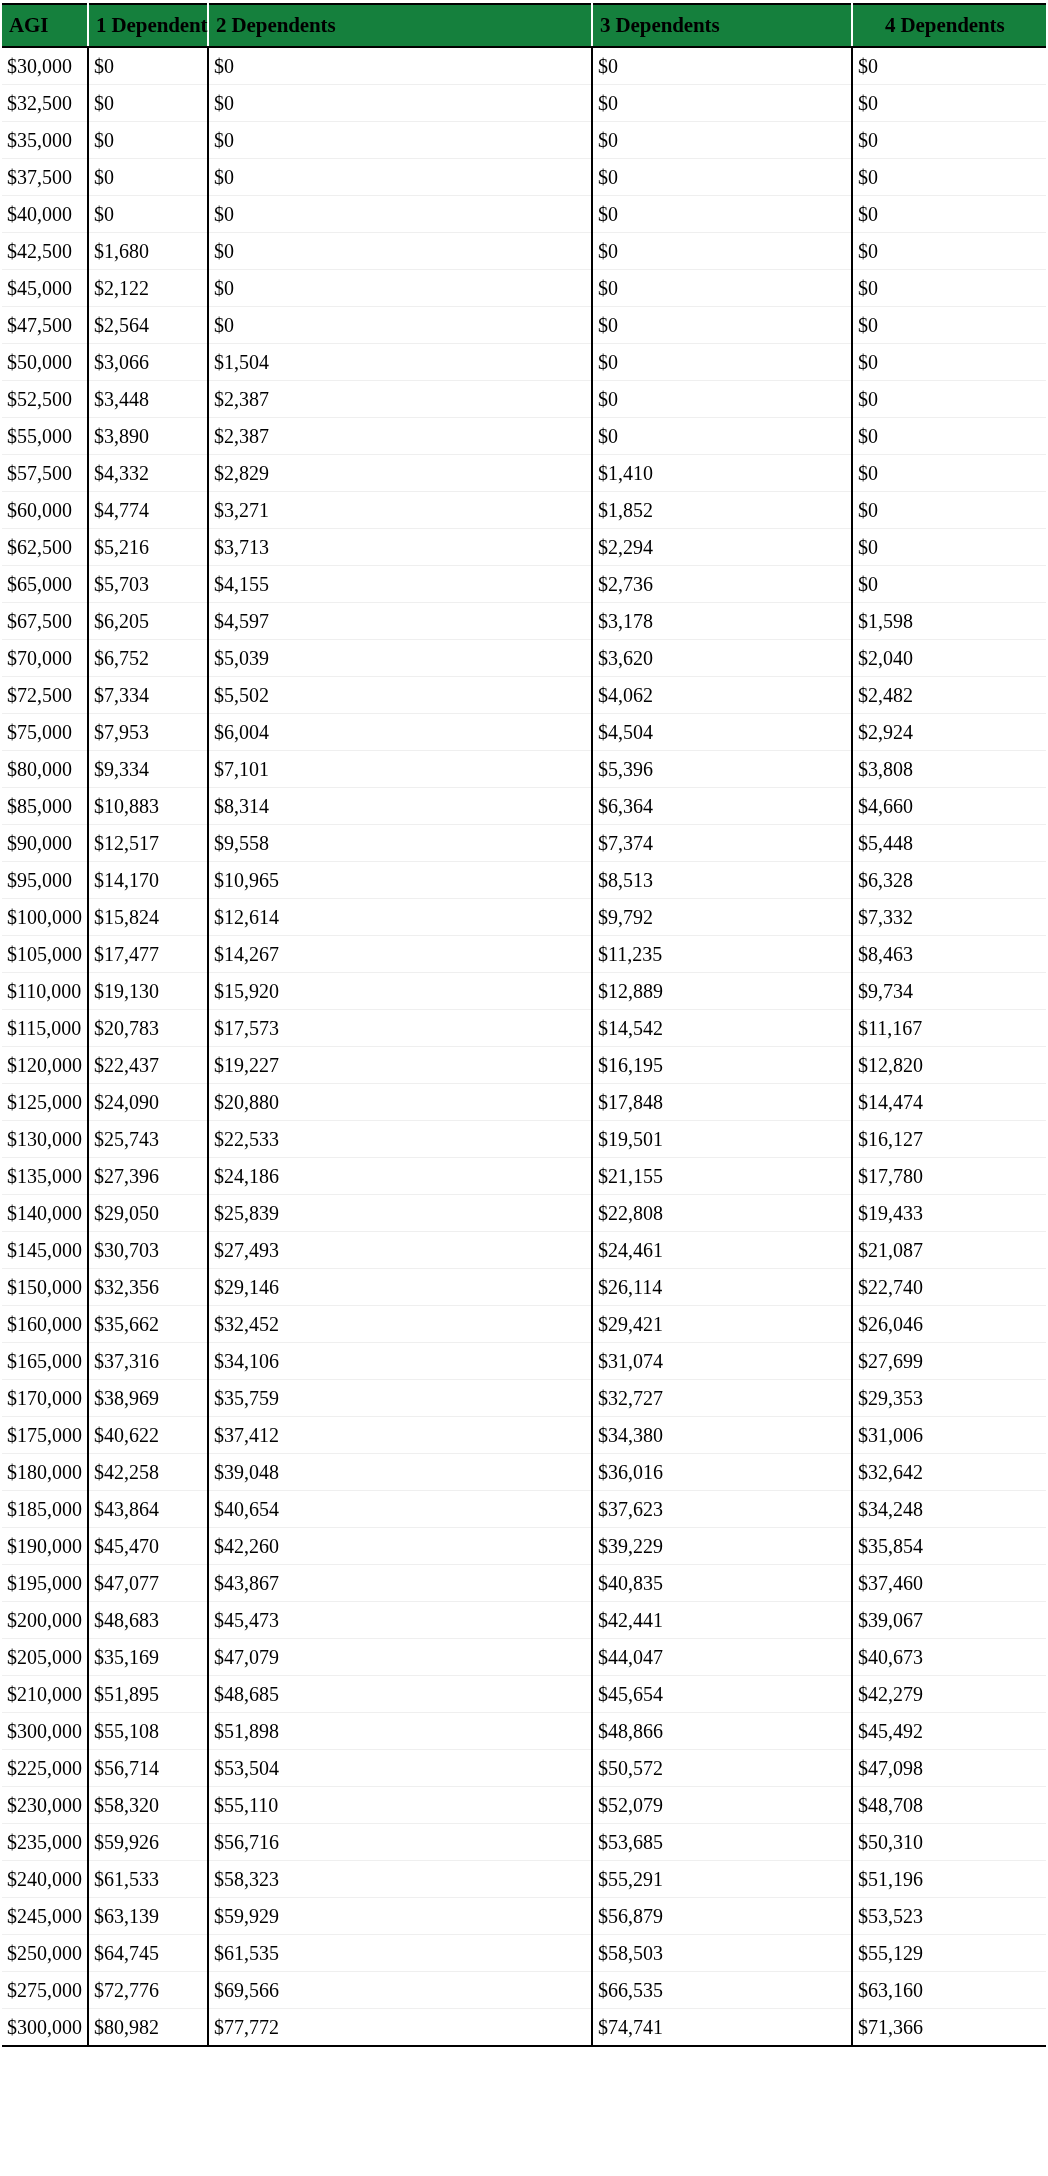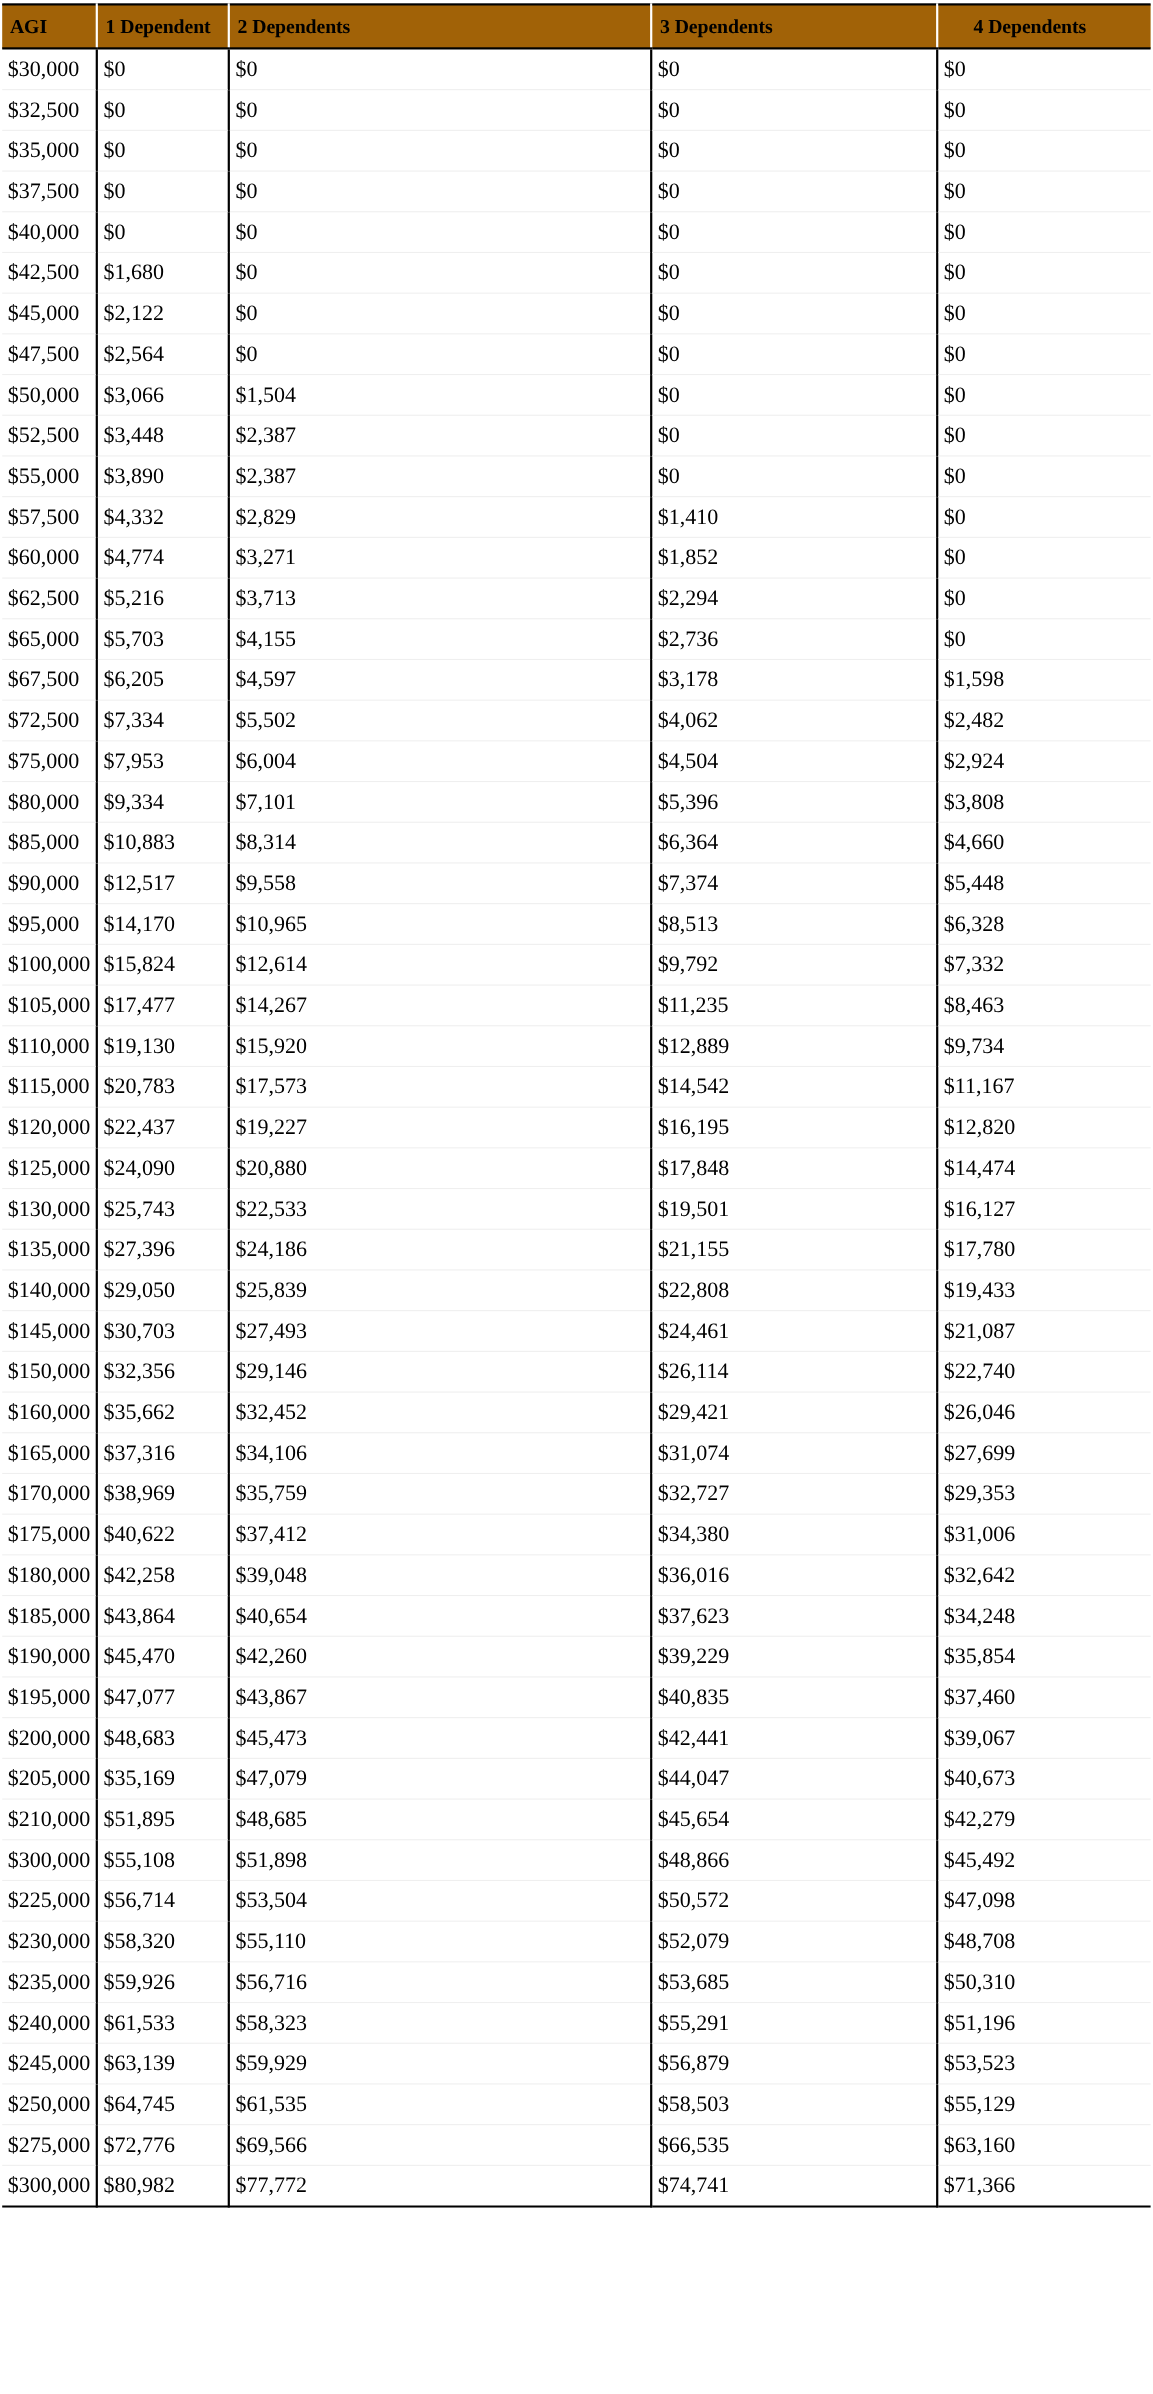--- a/index.html
+++ b/index.html
@@ -18,23 +18,23 @@
     margin: 3px 0 0 2px;
     table-layout: fixed;
   }
   #agi-table col.c-agi   { width: 86px; }
   #agi-table col.c-d1    { width: 120px; }
   #agi-table col.c-d2    { width: 384px; }
   #agi-table col.c-d3    { width: 260px; }
   #agi-table col.c-d4    { width: 194px; }
 
   #agi-table thead th {
-    background: #a16207;
+    background: #15803d;
     font-weight: bold;
-    font-size: 18px;
+    font-size: 21px;
     text-align: left;
     padding: 10px 0 10px 7px;
     border-top: 2px solid #000000;
     border-bottom: 2px solid #000000;
     border-right: 2px solid #ffffff;
     line-height: 1.0;
     white-space: nowrap;
     letter-spacing: -0.1px;
   }
   #agi-table thead th:last-child {
@@ -186,20 +186,27 @@
         <td>$0</td>
       </tr>
       <tr>
         <td>$67,500</td>
         <td>$6,205</td>
         <td>$4,597</td>
         <td>$3,178</td>
         <td>$1,598</td>
       </tr>
       <tr>
+        <td>$70,000</td>
+        <td>$6,752</td>
+        <td>$5,039</td>
+        <td>$3,620</td>
+        <td>$2,040</td>
+      </tr>
+      <tr>
         <td>$72,500</td>
         <td>$7,334</td>
         <td>$5,502</td>
         <td>$4,062</td>
         <td>$2,482</td>
       </tr>
       <tr>
         <td>$75,000</td>
         <td>$7,953</td>
         <td>$6,004</td>

